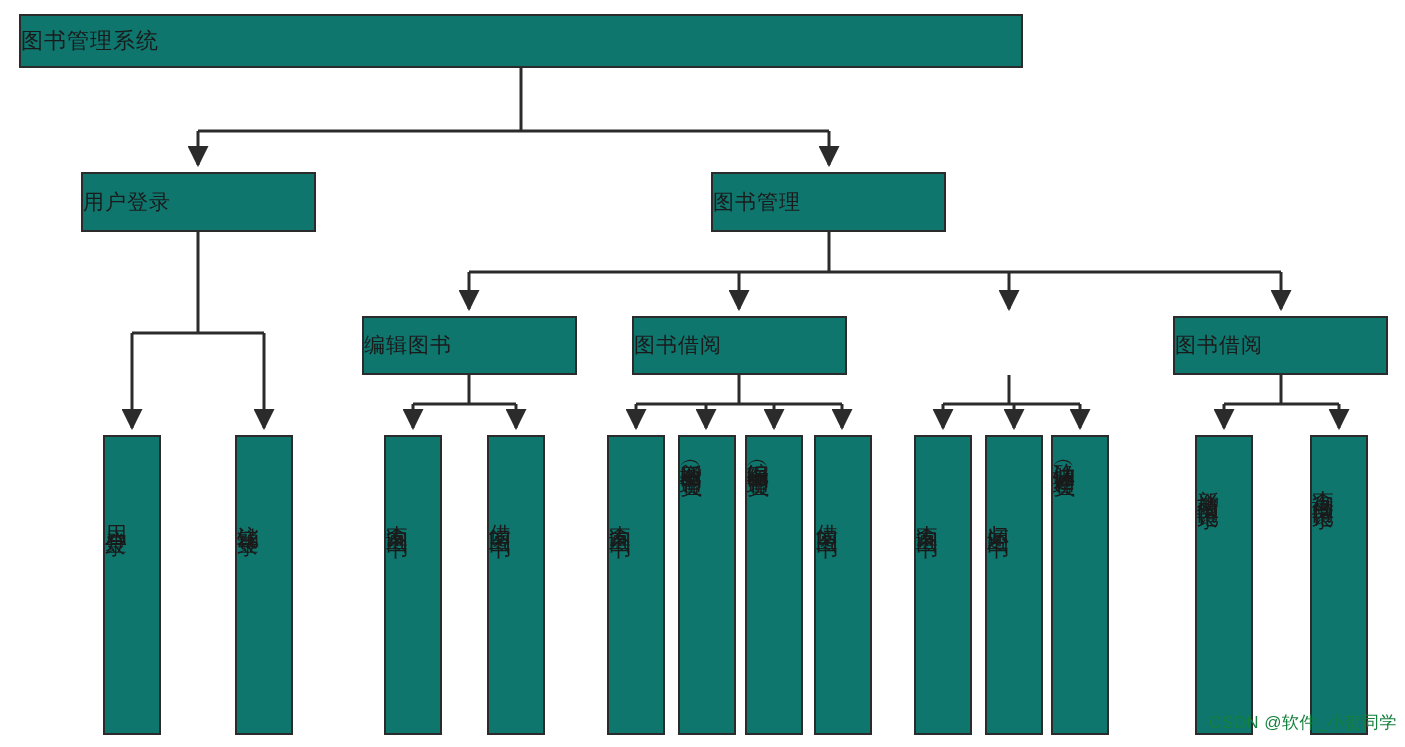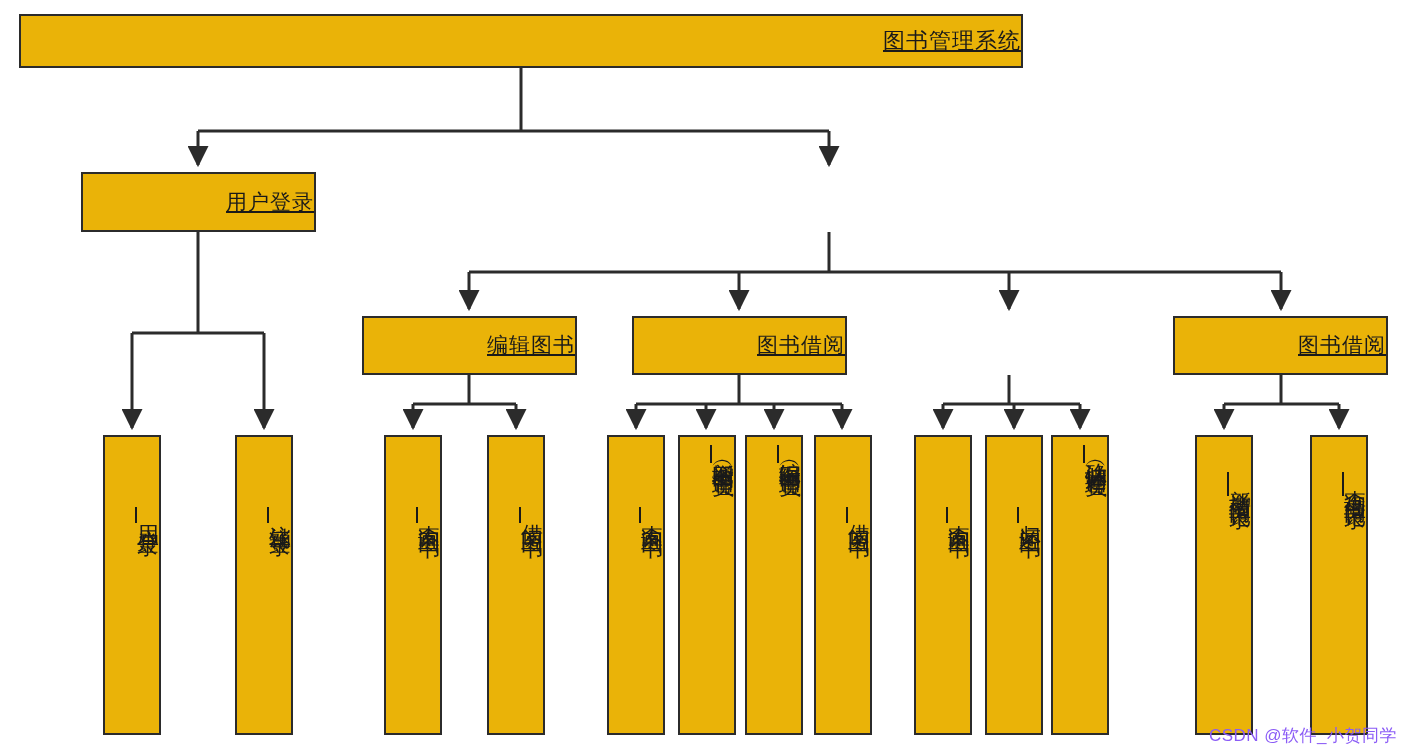--- a/index.html
+++ b/index.html
@@ -9,28 +9,27 @@
     background:#ffffff;
     font-family:"Liberation Sans","DejaVu Sans",sans-serif;
     overflow:hidden;
   }
   #canvas{position:relative;width:1405px;height:747px;}
   #wires{position:absolute;left:0;top:0;width:1405px;height:747px;}
 
   .node{
     position:absolute;
     box-sizing:border-box;
-    background:#eab308;
+    background:#0f766e;
     border:2px solid #2b2b2b;
     display:flex;
     align-items:center;
-    justify-content:flex-end;
+    justify-content:flex-start;
     color:#1a1a1a;
     z-index:2;
-    text-decoration:underline;
   }
   .node .lbl{
     display:block;
     text-align:center;
     line-height:1.15;
     white-space:nowrap;
   }
   
   .h-node .lbl{font-size:21px;letter-spacing:1px;}
   .h-root .lbl{font-size:22px;letter-spacing:1px;}
@@ -41,23 +40,23 @@
     writing-mode:vertical-rl;
     text-orientation:upright;
     font-size:22px;
     letter-spacing:4px;
     line-height:1;
   }
   .v-node.tall .lbl{font-size:22px;letter-spacing:2px;}
 
   .watermark{
     position:absolute;
-    right:8px;bottom:0;
+    right:8px;bottom:13px;
     font-size:17px;
-    color:#8b5cf6;
+    color:#15803d;
     z-index:3;
     white-space:nowrap;
     letter-spacing:0.5px;
   }
 </style>
 </head>
 <body>
 
 <div id="canvas">
 
@@ -111,20 +110,23 @@
     </g>
   </svg>
 
   <div class="node h-node h-root" style="left:19px;top:14px;width:1004px;height:54px;">
     <span class="lbl">图书管理系统</span>
   </div>
 
   <div class="node h-node" style="left:81px;top:172px;width:235px;height:60px;">
     <span class="lbl">用户登录</span>
   </div>
+  <div class="node h-node" style="left:711px;top:172px;width:235px;height:60px;">
+    <span class="lbl">图书管理</span>
+  </div>
 
   <div class="node h-node" style="left:362px;top:316px;width:215px;height:59px;">
     <span class="lbl">编辑图书</span>
   </div>
   <div class="node h-node" style="left:632px;top:316px;width:215px;height:59px;">
     <span class="lbl">图书借阅</span>
   </div>
   <div class="node h-node" style="left:1173px;top:316px;width:215px;height:59px;">
     <span class="lbl">图书借阅</span>
   </div>

